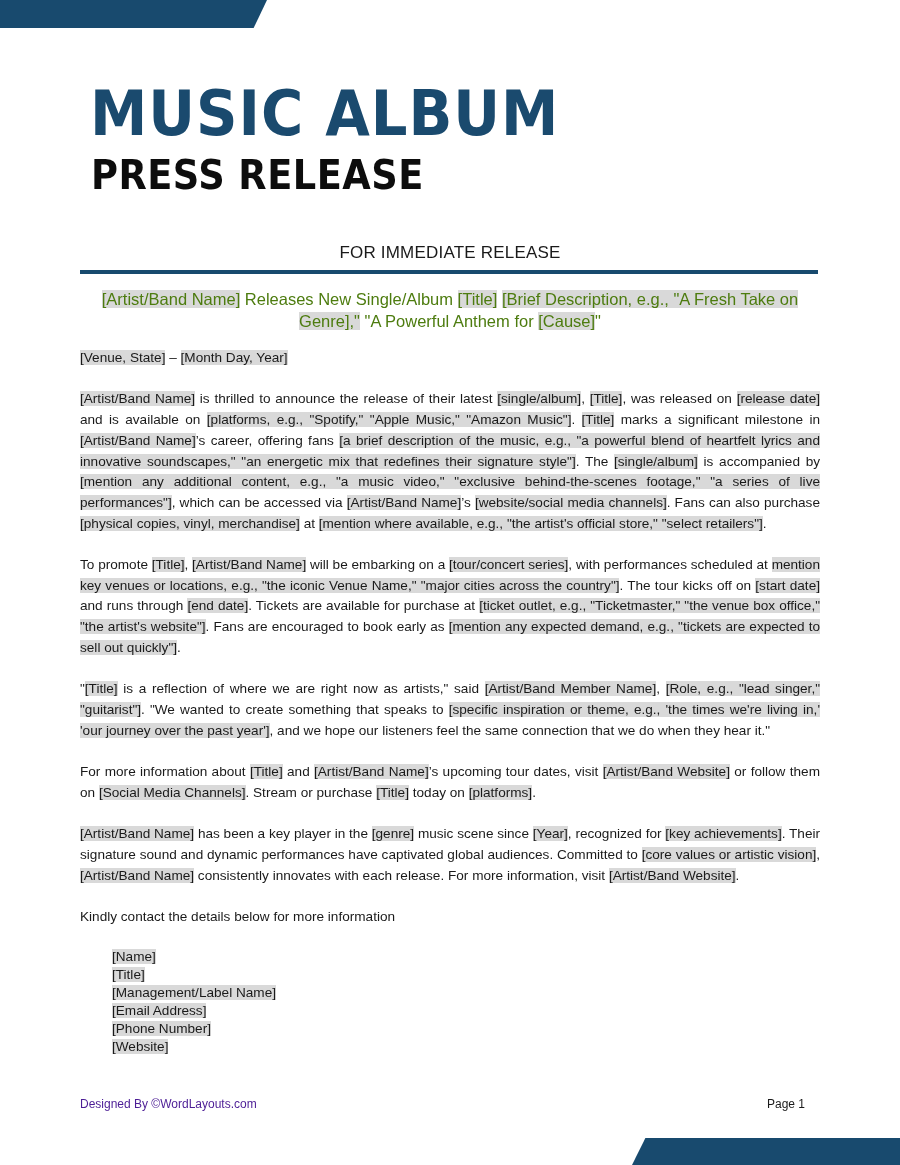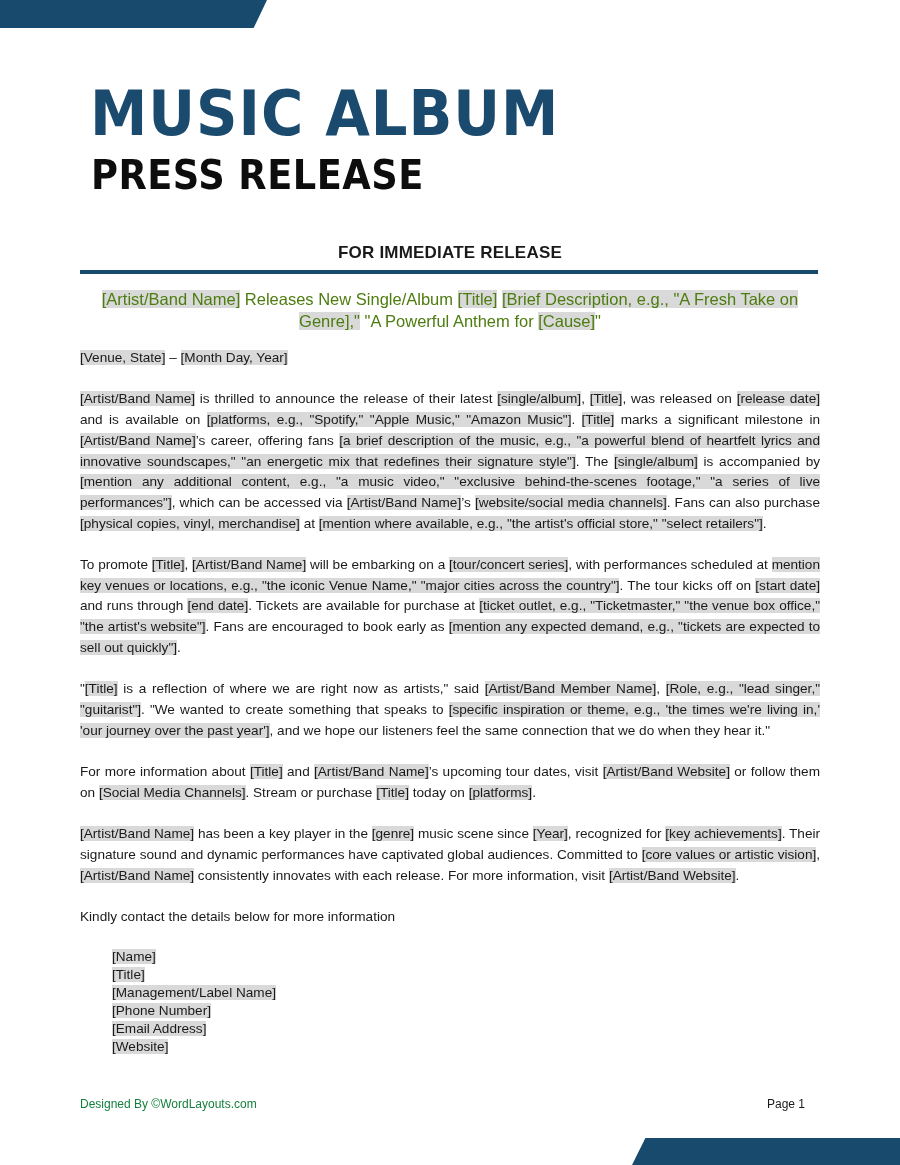--- a/index.html
+++ b/index.html
@@ -9,32 +9,32 @@
                 background: #184a6e; clip-path: polygon(0 0, 100% 0, 95% 100%, 0 100%); }
   .banner-bottom { position: absolute; left: 632px; top: 1138px; width: 268px; height: 27px;
                    background: #184a6e; clip-path: polygon(5% 0, 100% 0, 100% 100%, 0 100%); }
   .title-main { position: absolute; left: 90px; top: 78px; font-size: 62px; font-weight: 900;
                 color: #1a4a6e; letter-spacing: 1px; line-height: 72px; white-space: nowrap;
                 font-family: "DejaVu Sans", sans-serif; transform: scaleX(0.93); transform-origin: left; }
   .title-sub { position: absolute; left: 91px; top: 152px; font-size: 40px; font-weight: 900;
                color: #0d0d0d; line-height: 46px; white-space: nowrap; letter-spacing: 0.5px;
                font-family: "DejaVu Sans", sans-serif; transform: scaleX(0.92); transform-origin: left; }
   .immediate { position: absolute; left: 80px; width: 740px; top: 243px; text-align: center;
-               font-size: 17px; font-weight: bold; color: #1a1a1a; letter-spacing: 0.2px; }
+               font-size: 17px; font-weight: normal; color: #1a1a1a; letter-spacing: 0.2px; }
   .rule { position: absolute; left: 80px; width: 738px; top: 270px; height: 4px; background: #184a6e; }
   .headline { position: absolute; left: 80px; width: 740px; top: 288px; text-align: center;
               font-size: 16.5px; line-height: 22px; color: #4d7c0f; }
   .content { position: absolute; left: 80px; width: 740px; top: 348px; font-size: 13.6px;
              line-height: 20.7px; color: #1a1a1a; }
   .content p { margin: 0 0 20.7px 0; text-align: justify; }
   .content p.dateline { margin-bottom: 20.7px; }
   .hl { background: #d9d9d9; }
   .contact { margin: 0; padding: 0; list-style: none; line-height: 18px; font-size: 13.6px; }
   .contact li { display: block; margin-left: 32px; }
-  .footer-left { position: absolute; left: 80px; top: 1097px; font-size: 12px; color: #15803d; }
+  .footer-left { position: absolute; left: 80px; top: 1097px; font-size: 12px; color: #4c1d95; }
   .footer-right { position: absolute; left: 767px; top: 1097px; font-size: 12px; color: #1a1a1a; }
 </style>
 </head>
 <body>
 
 <div class="banner-top"></div>
 
 <h1 class="title-main" style="margin:0">MUSIC ALBUM</h1>
 <h2 class="title-sub" style="margin:0">PRESS RELEASE</h2>
 
@@ -48,22 +48,22 @@
   <p><span class="hl">[Artist/Band Name]</span><span> is thrilled to announce the release of their latest </span><span class="hl">[single/album]</span><span>, </span><span class="hl">[Title]</span><span>, was released on </span><span class="hl">[release date]</span><span> and is available on </span><span class="hl">[platforms, e.g., "Spotify," "Apple Music," "Amazon Music"]</span><span>.  </span><span class="hl">[Title]</span><span> marks a significant milestone in </span><span class="hl">[Artist/Band Name]</span><span>’s career, offering fans </span><span class="hl">[a brief description of the music, e.g., "a powerful blend of heartfelt lyrics and innovative soundscapes," "an energetic mix that redefines their signature style"]</span><span>. The </span><span class="hl">[single/album]</span><span> is accompanied by </span><span class="hl">[mention any additional content, e.g., "a music video," "exclusive behind-the-scenes footage," "a series of live performances"]</span><span>, which can be accessed via </span><span class="hl">[Artist/Band Name]</span><span>’s </span><span class="hl">[website/social media channels]</span><span>. Fans can also purchase </span><span class="hl">[physical copies, vinyl, merchandise]</span><span> at </span><span class="hl">[mention where available, e.g., "the artist's official store," "select retailers"]</span><span>.</span></p>
   <p><span>To promote </span><span class="hl">[Title]</span><span>, </span><span class="hl">[Artist/Band Name]</span><span> will be embarking on a </span><span class="hl">[tour/concert series]</span><span>, with performances scheduled at </span><span class="hl">mention key venues or locations, e.g., "the iconic Venue Name," "major cities across the country"]</span><span>. The tour kicks off on </span><span class="hl">[start date]</span><span> and runs through </span><span class="hl">[end date]</span><span>. Tickets are available for purchase at </span><span class="hl">[ticket outlet, e.g., "Ticketmaster," "the venue box office," "the artist's website"]</span><span>. Fans are encouraged to book early as </span><span class="hl">[mention any expected demand, e.g., "tickets are expected to sell out quickly"]</span><span>.</span></p>
   <p><span>"</span><span class="hl">[Title]</span><span> is a reflection of where we are right now as artists," said </span><span class="hl">[Artist/Band Member Name]</span><span>, </span><span class="hl">[Role, e.g., "lead singer," "guitarist"]</span><span>. "We wanted to create something that speaks to </span><span class="hl">[specific inspiration or theme, e.g., 'the times we're living in,' 'our journey over the past year']</span><span>, and we hope our listeners feel the same connection that we do when they hear it."</span></p>
   <p><span>For more information about </span><span class="hl">[Title]</span><span> and </span><span class="hl">[Artist/Band Name]</span><span>’s upcoming tour dates, visit </span><span class="hl">[Artist/Band Website]</span><span> or follow them on </span><span class="hl">[Social Media Channels]</span><span>. Stream or purchase </span><span class="hl">[Title]</span><span> today on </span><span class="hl">[platforms]</span><span>.</span></p>
   <p><span class="hl">[Artist/Band Name]</span><span> has been a key player in the </span><span class="hl">[genre]</span><span> music scene since </span><span class="hl">[Year]</span><span>, recognized for </span><span class="hl">[key achievements]</span><span>. Their signature sound and dynamic performances have captivated global audiences. Committed to </span><span class="hl">[core values or artistic vision]</span><span>, </span><span class="hl">[Artist/Band Name]</span><span> consistently innovates with each release. For more information, visit </span><span class="hl">[Artist/Band Website]</span><span>.</span></p>
   <p><span>Kindly contact the details below for more information</span></p>
   <ul class="contact">
     <li><span class="hl">[Name]</span></li>
     <li><span class="hl">[Title]</span></li>
     <li><span class="hl">[Management/Label Name]</span></li>
+    <li><span class="hl">[Email Address]</span></li>
     <li><span class="hl">[Phone Number]</span></li>
-    <li><span class="hl">[Email Address]</span></li>
     <li><span class="hl">[Website]</span></li>
   </ul>
 </div>
 
 <div class="footer-left">Designed By ©WordLayouts.com</div>
 <div class="footer-right">Page 1</div>
 
 <div class="banner-bottom"></div>
 
 </body></html>

